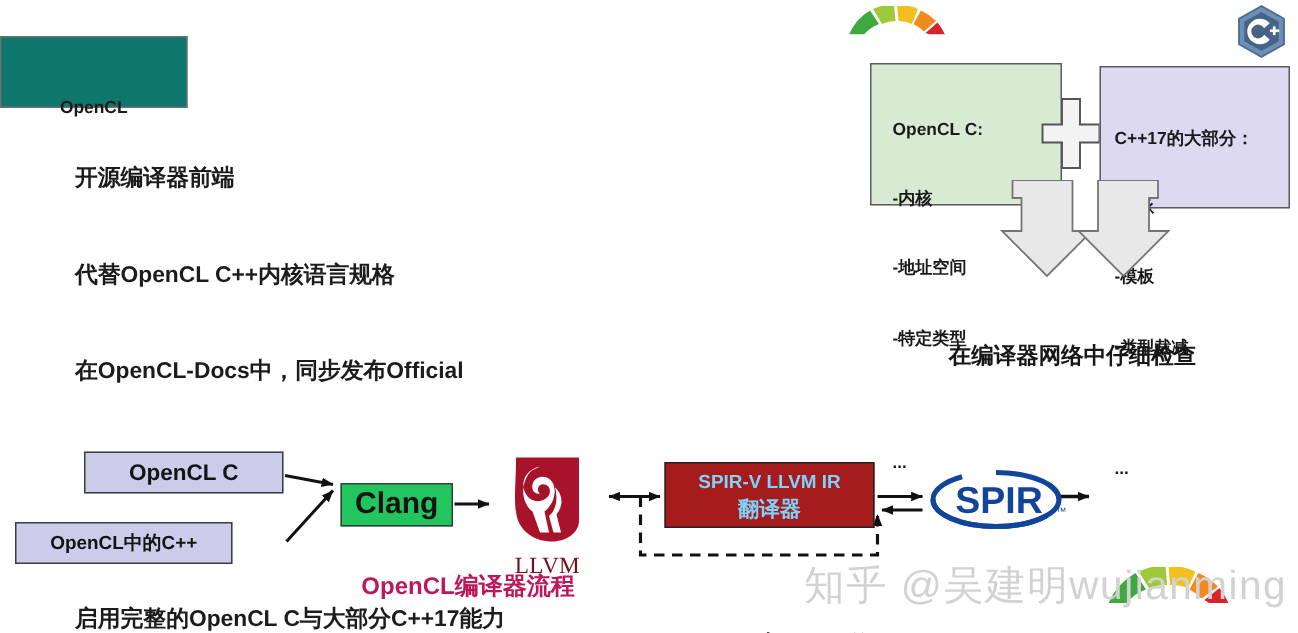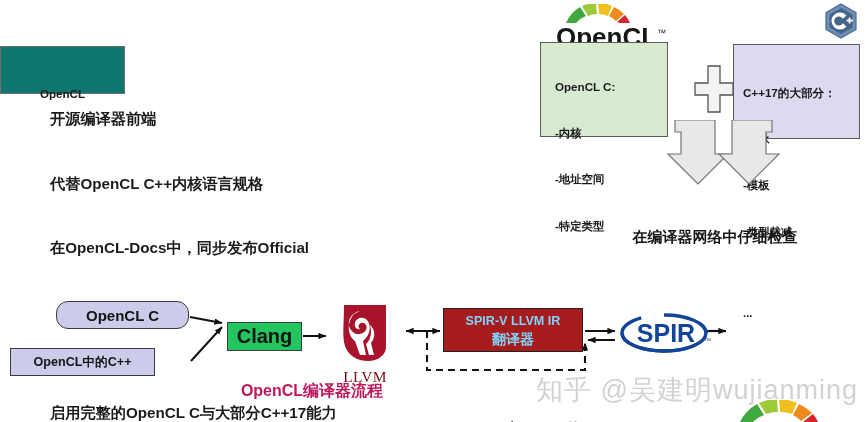--- a/index.html
+++ b/index.html
@@ -36,21 +36,21 @@
   #cpplogo{left:822px;top:2px;width:38px;height:38px;}
 
   .dbox{
     position:absolute;
     border:1px solid #5b5b5b;
     box-sizing:border-box;
     font-size:11.4px;font-weight:bold;line-height:15.5px;
     color:#1a1a1a;white-space:pre;
   }
   #green-box{
-    left:540px;top:42px;width:128px;height:95px;
+    left:580px;top:42px;width:128px;height:95px;
     background:#d9ead3;padding:5px 0 0 14px;
   }
   #purple-box{
     left:733px;top:44px;width:127px;height:95px;
     background:#dcd9f0;padding:9px 0 0 9px;
   }
   #green-box .hdr, #purple-box .hdr{font-size:11.6px;}
 
   #plus-sign{left:694px;top:64px;width:40px;height:50px;}
   #beige-box{
@@ -65,21 +65,21 @@
     font-size:15px;font-weight:bold;color:#171717;white-space:nowrap;
   }
 
   
   .fbox{
     position:absolute;border:1.4px solid #3c3c3c;box-sizing:border-box;
     display:flex;align-items:center;justify-content:center;
     font-weight:bold;color:#141414;white-space:nowrap;
   }
   #box-openclc{left:56px;top:301px;width:133px;height:28px;
-    background:#ccccea;font-size:15px;border-radius:12px;}
+    background:#ccccea;font-size:15px;}
   #box-cppinocl{left:10px;top:348px;width:145px;height:28px;
     background:#ccccea;font-size:12.6px;}
   #box-clang{left:227px;top:322px;width:75px;height:29px;
     background:#22c55e;font-size:20px;}
   #box-spirv{left:443px;top:308px;width:140px;height:44px;
     background:#a61c1c;border:1.6px solid #222;color:#7dd3fc;
     flex-direction:column;line-height:18px;font-size:12.6px;}
   #box-spirv .l2{font-size:14px;}
 
   #llvm{left:330px;top:303px;width:70px;height:80px;}
@@ -133,23 +133,20 @@
 
 
 <div class="abs ocl-logo" id="oclLogoTop">
   <svg width="92" height="19" viewBox="0 0 92 19">
     <path d="M10 19 A34 34 0 0 1 24 3 L30 12 A24 24 0 0 0 20 19 Z" fill="#3fa93f"></path>
     <path d="M26 2 A34 34 0 0 1 40 -1 L41 10 A24 24 0 0 0 32 12 Z" fill="#9dc93b"></path>
     <path d="M42 -1 A34 34 0 0 1 56 2 L52 12 A24 24 0 0 0 43 10 Z" fill="#f2c01e"></path>
     <path d="M58 3 A34 34 0 0 1 68 10 L60 17 A24 24 0 0 0 53 12 Z" fill="#f08a1e"></path>
     <path d="M69 11 A34 34 0 0 1 74 19 L64 19 A24 24 0 0 0 61 18 Z" fill="#d6242a"></path>
   </svg>
-  <div class="ocl-word" style="font-size:26px;margin-top:-3px;">
-    <span>Open</span><b>CL</b><span class="ocl-tm" style="font-size:9px;">™</span>
-  </div>
 </div>
 
 
 <div class="abs" id="cpplogo">
   <svg width="38" height="38" viewBox="0 0 38 38">
     <polygon points="19,2 34,10.5 34,27.5 19,36 4,27.5 4,10.5" fill="#6d8fb5" stroke="#4a6c90" stroke-width="1.2"></polygon>
     <polygon points="19,6 30.5,12.5 30.5,25.5 19,32 7.5,25.5 7.5,12.5" fill="#39567a" opacity="0.75"></polygon>
     <path d="M24.5 13.5 A8.5 8.5 0 1 0 24.5 24.5 L20.8 21.2 A4.6 4.6 0 1 1 20.8 16.8 Z" fill="#ffffff"></path>
     <g fill="#ffffff">
       <rect x="24.6" y="17.6" width="6.2" height="1.8"></rect>

